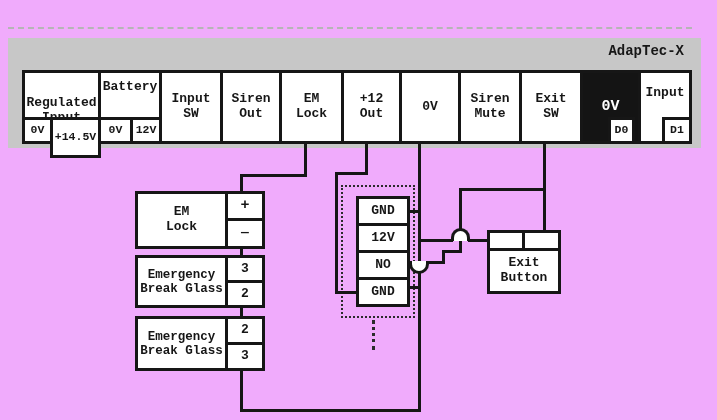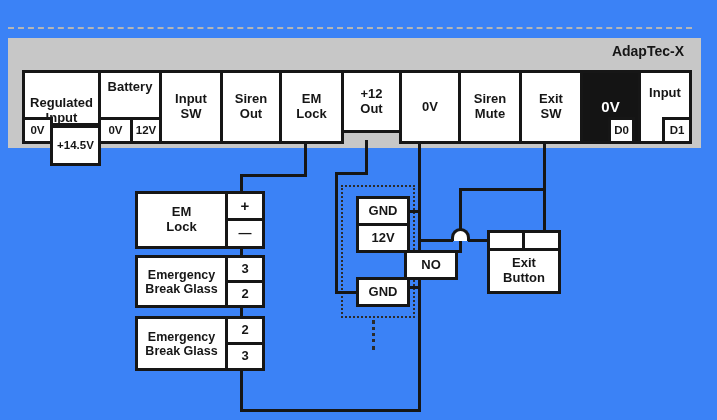--- a/index.html
+++ b/index.html
@@ -1,17 +1,17 @@
 <!DOCTYPE html>
 <html><head>
 <meta charset="utf-8">
 <style>
   html,body{margin:0;padding:0;background:#ffffff;}
-  #canvas{position:relative;width:717px;height:420px;background:#3b82f6;overflow:hidden;
-          font-family:Liberation Sans, sans-serif;color:#161616;}
+  #canvas{position:relative;width:717px;height:420px;background:#f0abfc;overflow:hidden;
+          font-family:Liberation Mono, monospace;color:#161616;}
   .abs{position:absolute;box-sizing:border-box;}
   
   .cell{background:#ffffff;border:3px solid #161616;display:flex;align-items:center;justify-content:center;
         font-weight:bold;text-align:center;line-height:1.12;white-space:pre-line;z-index:4;}
   .lbl{font-size:13px;}
   .sub{font-size:11.5px;}
   .inv{background:#141414;color:#ffffff;}
   
   .wire{background:#161616;z-index:3;}
   
@@ -72,32 +72,32 @@
 
   <div class="abs cell lbl" style="left:22px;top:70px;width:79px;height:56px;align-items:flex-start;padding-top:23px;">Regulated
 Input</div>
   <div class="abs cell lbl" style="left:98px;top:70px;width:64px;height:74px;align-items:flex-start;padding-top:7px;">Battery</div>
   <div class="abs cell lbl" style="left:159px;top:70px;width:64px;height:74px;">Input
 SW</div>
   <div class="abs cell lbl" style="left:220px;top:70px;width:62px;height:74px;">Siren
 Out</div>
   <div class="abs cell lbl" style="left:279px;top:70px;width:65px;height:74px;">EM
 Lock</div>
-  <div class="abs cell lbl" style="left:341px;top:70px;width:61px;height:63px;">+12
+  <div class="abs cell lbl" style="left:341px;top:70px;width:61px;height:74px;">+12
 Out</div>
   <div class="abs cell lbl" style="left:399px;top:70px;width:62px;height:74px;">0V</div>
   <div class="abs cell lbl" style="left:458px;top:70px;width:64px;height:74px;">Siren
 Mute</div>
   <div class="abs cell lbl" style="left:519px;top:70px;width:64px;height:74px;">Exit
 SW</div>
   <div class="abs cell inv" style="left:580px;top:70px;width:61px;height:74px;font-size:15px;">0V</div>
   <div class="abs cell lbl" style="left:638px;top:70px;width:54px;height:74px;align-items:flex-start;padding-top:13px;">Input</div>
 
   <div class="abs cell sub" style="left:22px;top:117px;width:31px;height:27px;">0V</div>
-  <div class="abs cell sub" style="left:50px;top:125px;width:51px;height:41px;">+14.5V</div>
+  <div class="abs cell sub" style="left:50px;top:117px;width:51px;height:41px;">+14.5V</div>
   <div class="abs cell sub" style="left:98px;top:117px;width:35px;height:27px;">0V</div>
   <div class="abs cell sub" style="left:130px;top:117px;width:32px;height:27px;">12V</div>
   <div class="abs cell sub" style="left:608px;top:117px;width:27px;height:27px;">D0</div>
   <div class="abs cell sub" style="left:662px;top:117px;width:30px;height:27px;">D1</div>
 
   <div class="abs cell lbl" style="left:135px;top:191px;width:93px;height:58px;">EM
 Lock</div>
   <div class="abs cell" style="left:225px;top:191px;width:40px;height:30px;font-size:15px;">+</div>
   <div class="abs cell" style="left:225px;top:218px;width:40px;height:31px;font-size:13px;">—</div>
 
@@ -107,21 +107,21 @@
   <div class="abs cell lbl" style="left:225px;top:280px;width:40px;height:28px;">2</div>
 
   <div class="abs cell" style="left:135px;top:316px;width:93px;height:55px;font-size:12.5px;">Emergency
 Break Glass</div>
   <div class="abs cell lbl" style="left:225px;top:316px;width:40px;height:29px;">2</div>
   <div class="abs cell lbl" style="left:225px;top:342px;width:40px;height:29px;">3</div>
 
   <div class="abs dotted-box" style="left:341px;top:185px;width:74px;height:133px;"></div>
   <div class="abs cell lbl" style="left:356px;top:196px;width:54px;height:30px;">GND</div>
   <div class="abs cell lbl" style="left:356px;top:223px;width:54px;height:30px;">12V</div>
-  <div class="abs cell lbl" style="left:356px;top:250px;width:54px;height:30px;margin-left:48px;">NO</div>
+  <div class="abs cell lbl" style="left:356px;top:250px;width:54px;height:30px;">NO</div>
   <div class="abs cell lbl" style="left:356px;top:277px;width:54px;height:30px;">GND</div>
   <div class="abs dotted-leader" style="left:372px;top:320px;width:0;height:30px;"></div>
 
   <div class="abs cell" style="left:487px;top:230px;width:38px;height:21px;"></div>
   <div class="abs cell" style="left:522px;top:230px;width:39px;height:21px;"></div>
   <div class="abs cell lbl" style="left:487px;top:248px;width:74px;height:46px;">Exit
 Button</div>
 
 </div>
 

